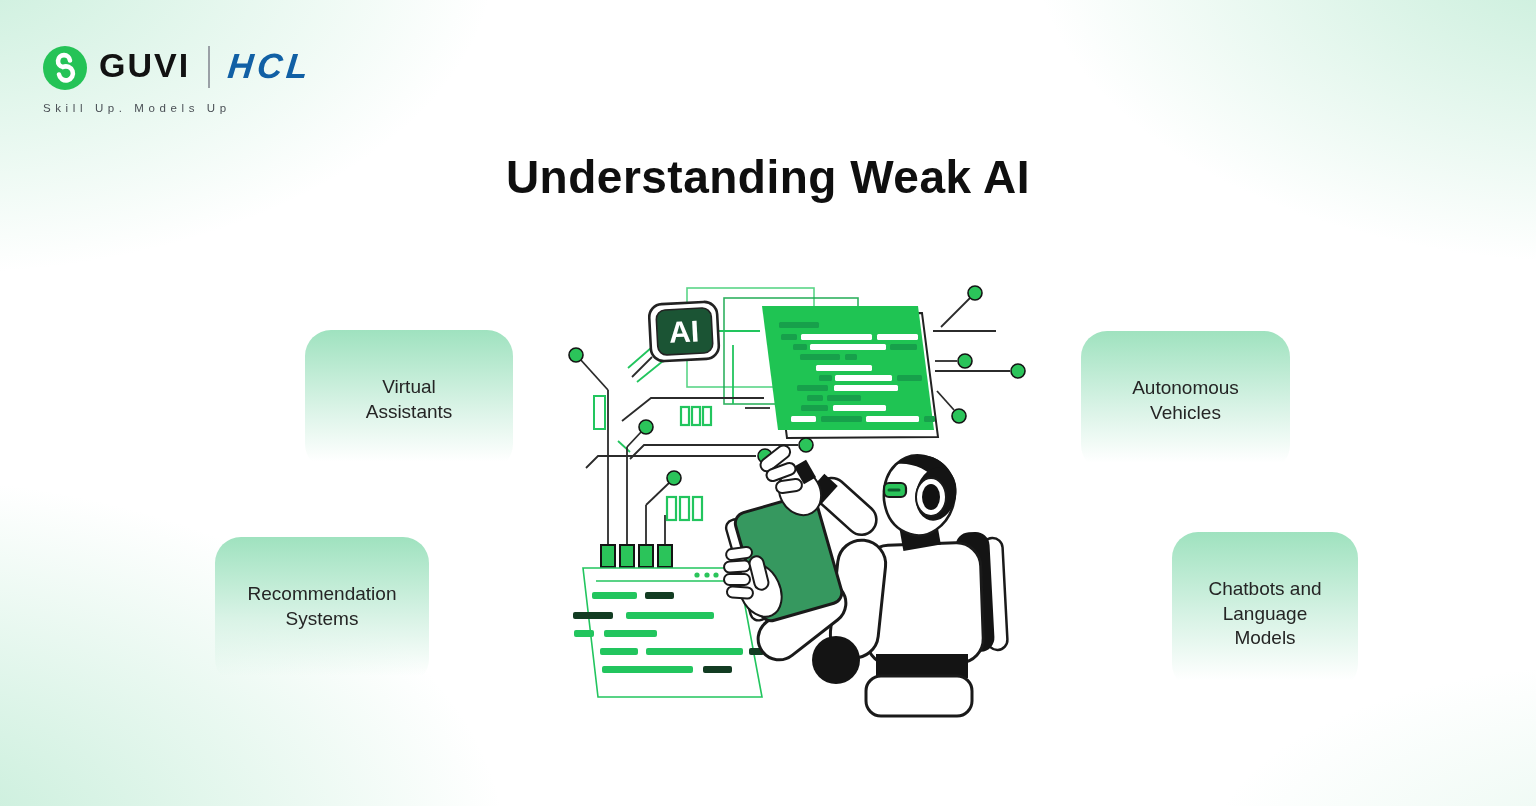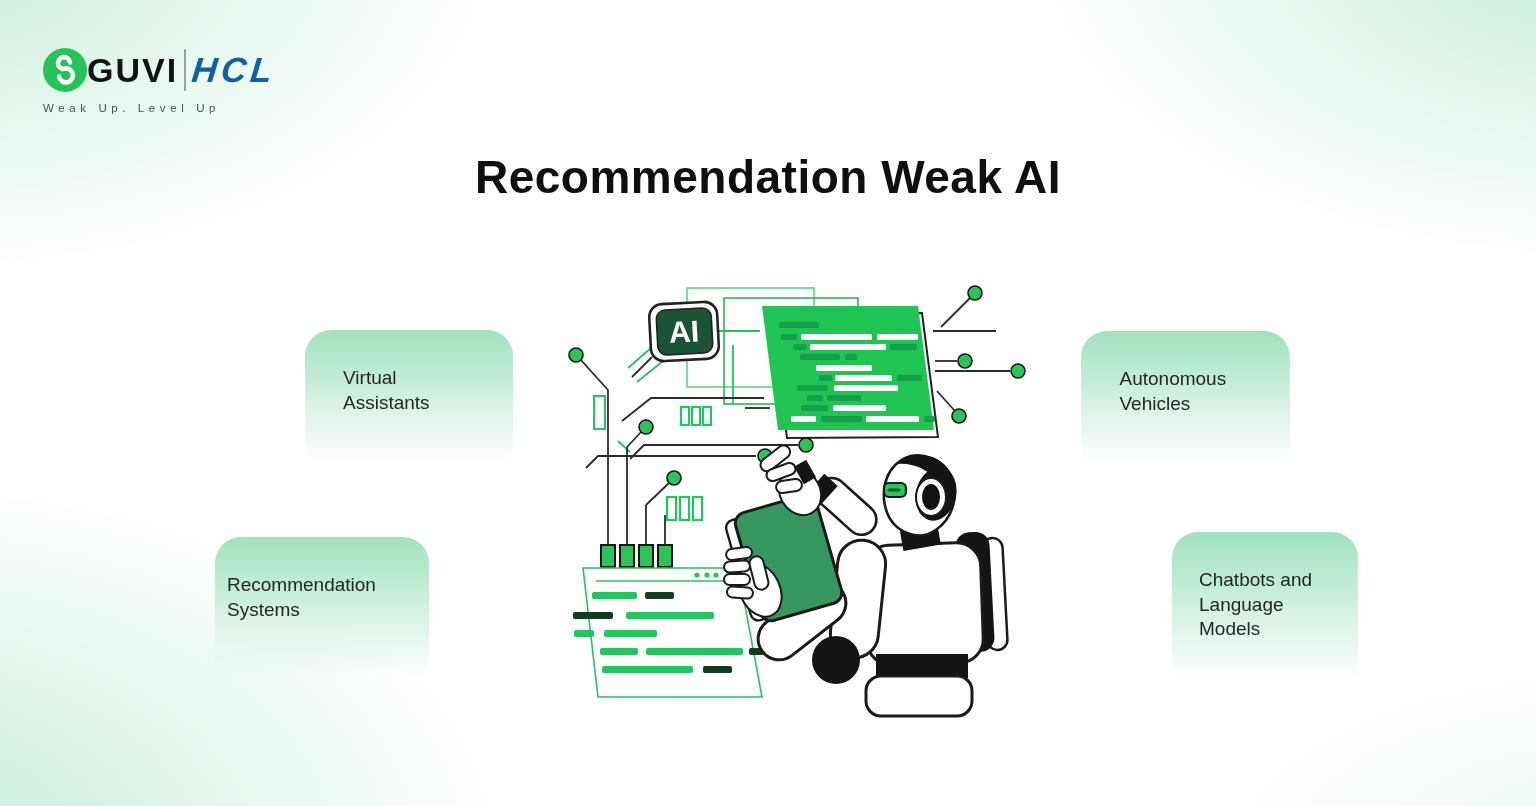--- a/index.html
+++ b/index.html
@@ -8,34 +8,34 @@
     position:relative;width:1536px;height:806px;overflow:hidden;
     background:
       radial-gradient(900px 520px at -4% -6%, rgba(154,224,188,.55), rgba(255,255,255,0) 62%),
       radial-gradient(900px 520px at 104% -8%, rgba(154,224,188,.60), rgba(255,255,255,0) 63%),
       radial-gradient(1000px 600px at -8% 106%, rgba(154,224,188,.62), rgba(255,255,255,0) 63%),
       radial-gradient(700px 320px at 106% 106%, rgba(154,224,188,.22), rgba(255,255,255,0) 60%),
       #ffffff;
   }
   
   .logo-block{position:absolute;left:43px;top:46px;}
-  .logo-row{display:flex;align-items:center;height:48px;}
+  .logo-row{display:flex;align-items:flex-start;gap:12px;height:48px;}
   .guvi-mark{width:44px;height:44px;border-radius:50%;background:#25c357;display:flex;align-items:center;justify-content:center;}
   .guvi-word{font-size:34px;font-weight:700;color:#121212;letter-spacing:2px;}
   .logo-divider{width:2px;height:42px;background:#9aa0a6;margin:0 6px;}
   .hcl-word{font-size:35px;font-weight:800;font-style:italic;color:#1160a5;letter-spacing:4px;transform:skewX(-6deg);}
   .tagline{margin-top:8px;font-size:11.5px;letter-spacing:4.6px;color:#4a4f55;font-weight:500;}
   
   .page-title{position:absolute;left:0;top:150px;width:100%;text-align:center;
     font-size:46px;font-weight:700;color:#0f0f0f;letter-spacing:.5px;}
   
   .info-card{position:absolute;border-radius:26px;
     background:linear-gradient(180deg,#9fe2bf 0%,#d9f3e6 55%,rgba(255,255,255,0) 94%);
     display:flex;justify-content:center;}
-  .card-label{max-width:132px;margin:0 auto;padding-top:36px;
+  .card-label{max-width:132px;margin:9px auto;padding-top:36px;text-align:center;
     font-size:19px;line-height:1.3;color:#252525;font-weight:400;}
   .card-virtual{left:305px;top:330px;width:208px;height:140px;}
   .card-recommend{left:215px;top:537px;width:214px;height:148px;}
   .card-recommend .card-label{max-width:190px;}
   .card-autonomous{left:1081px;top:331px;width:209px;height:140px;}
   .card-chatbots{left:1172px;top:532px;width:186px;height:158px;}
   
   .illustration{position:absolute;left:555px;top:255px;width:475px;height:480px;}
 </style>
 </head>
@@ -47,24 +47,24 @@
     <div class="logo-row">
       <div class="guvi-mark">
         <svg width="30" height="32" viewBox="0 0 30 32">
           <path d="M20 8.5 A6 6 0 1 0 13 15 M13 15 A7 7 0 1 1 9 22.5" fill="none" stroke="#ffffff" stroke-width="4.6" stroke-linecap="round"></path>
         </svg>
       </div>
       <span class="guvi-word">GUVI</span>
       <span class="logo-divider"></span>
       <span class="hcl-word">HCL</span>
     </div>
-    <div class="tagline">Weak Up. Level Up</div>
-  </div>
-
-  <div class="page-title">Recommendation Weak AI</div>
+    <div class="tagline">Skill Up. Models Up</div>
+  </div>
+
+  <div class="page-title">Understanding Weak AI</div>
 
   <div class="info-card card-virtual">
     <div class="card-label">Virtual Assistants</div>
   </div>
   <div class="info-card card-autonomous">
     <div class="card-label">Autonomous Vehicles</div>
   </div>
   <div class="info-card card-recommend">
     <div class="card-label">Recommendation Systems</div>
   </div>

